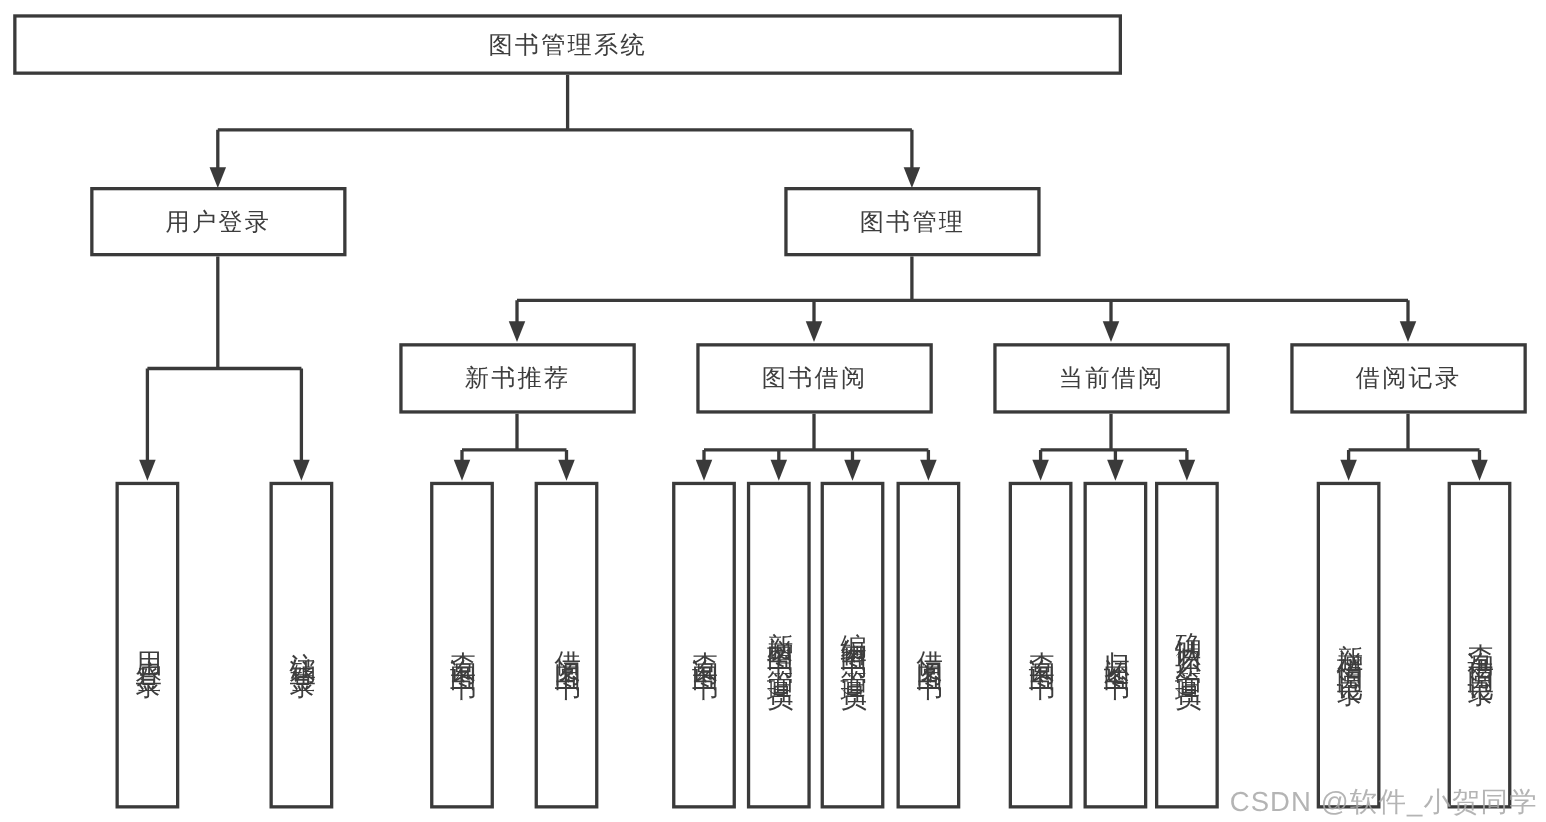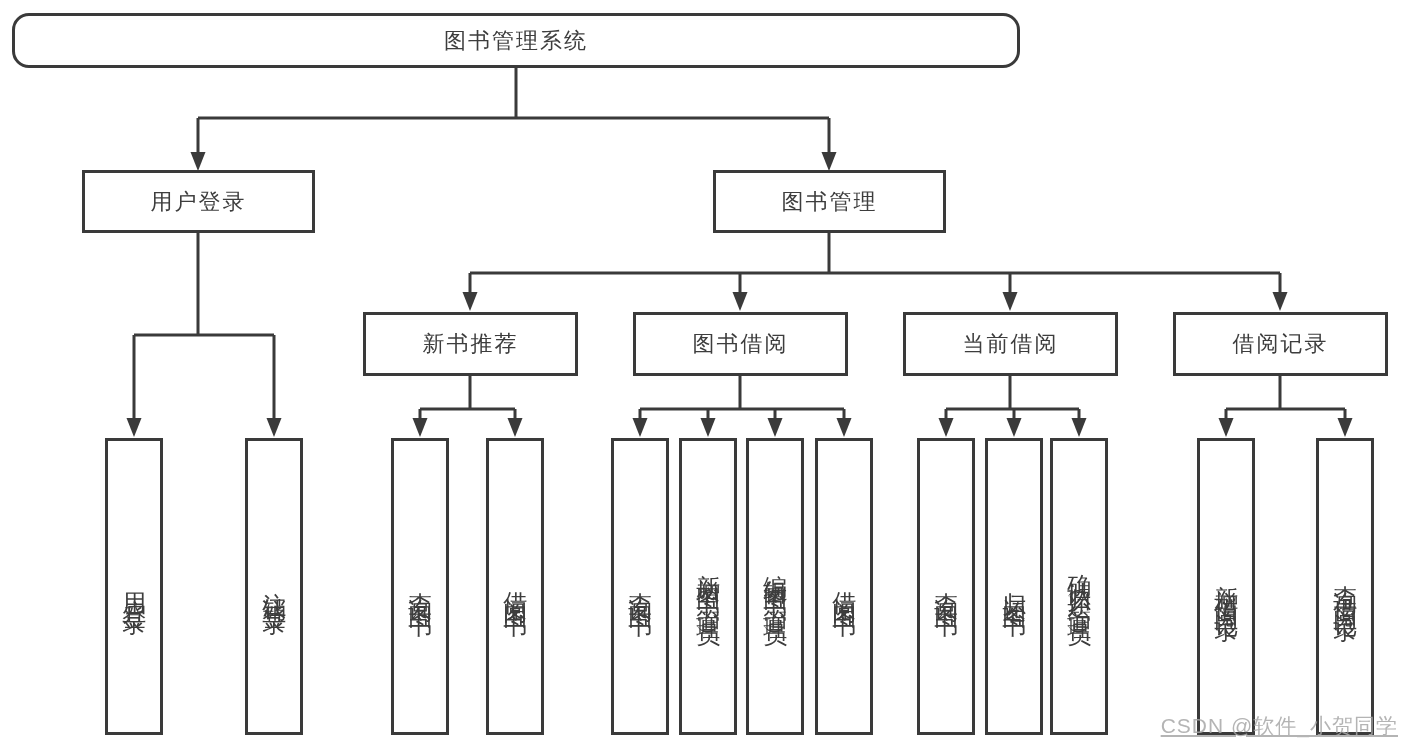--- a/index.html
+++ b/index.html
@@ -29,26 +29,25 @@
     writing-mode: vertical-rl;
     text-orientation: mixed;
     font-size: 24px;
     letter-spacing: 7px;
     line-height: 1.1;
   }
   .watermark {
     position: absolute;
     top: 712px;
     right: 7px;
-    font-size: 21px;
+    font-size: 25px;
     letter-spacing: 1px;
     color: var(--wm, #a8a8a8);
     opacity: 0.85;
     white-space: nowrap;
-    text-decoration: underline;
   }
 </style>
 </head>
 <body>
 
 <div class="canvas" style="--line: #3a3a3a; --text: #3d3d3d; --bg: #ffffff; --wm: #a8a8a8;">
 
   <svg class="connectors" width="1405" height="747" viewBox="0 0 1405 747" xmlns="http://www.w3.org/2000/svg">
 
     <g>
@@ -92,21 +91,21 @@
       <polygon points="1071.5,418 1086.5,418 1079,437"></polygon>
     </g>
 
     <g>
       <path d="M1280 376 V409 M1226 409 H1345 M1226 409 V425 M1345 409 V425"></path>
       <polygon points="1218.5,418 1233.5,418 1226,437"></polygon>
       <polygon points="1337.5,418 1352.5,418 1345,437"></polygon>
     </g>
   </svg>
 
-  <div class="node h" style="left:12px; top:13px; width:1008px; height:55px;border-radius:17px;">图书管理系统</div>
+  <div class="node h" style="left:12px; top:13px; width:1008px; height:55px;">图书管理系统</div>
 
   <div class="node h" style="left:82px; top:170px; width:233px; height:63px;">用户登录</div>
   <div class="node h" style="left:363px; top:312px; width:215px; height:64px;">新书推荐</div>
 
   <div class="node h" style="left:713px; top:170px; width:233px; height:63px;">图书管理</div>
   <div class="node h" style="left:903px; top:312px; width:215px; height:64px;">当前借阅</div>
   <div class="node h" style="left:633px; top:312px; width:215px; height:64px;">图书借阅</div>
   <div class="node h" style="left:1173px; top:312px; width:215px; height:64px;">借阅记录</div>
 
   <div class="node v" style="left:105px; top:438px; width:58px; height:297px;">用户登录</div>

